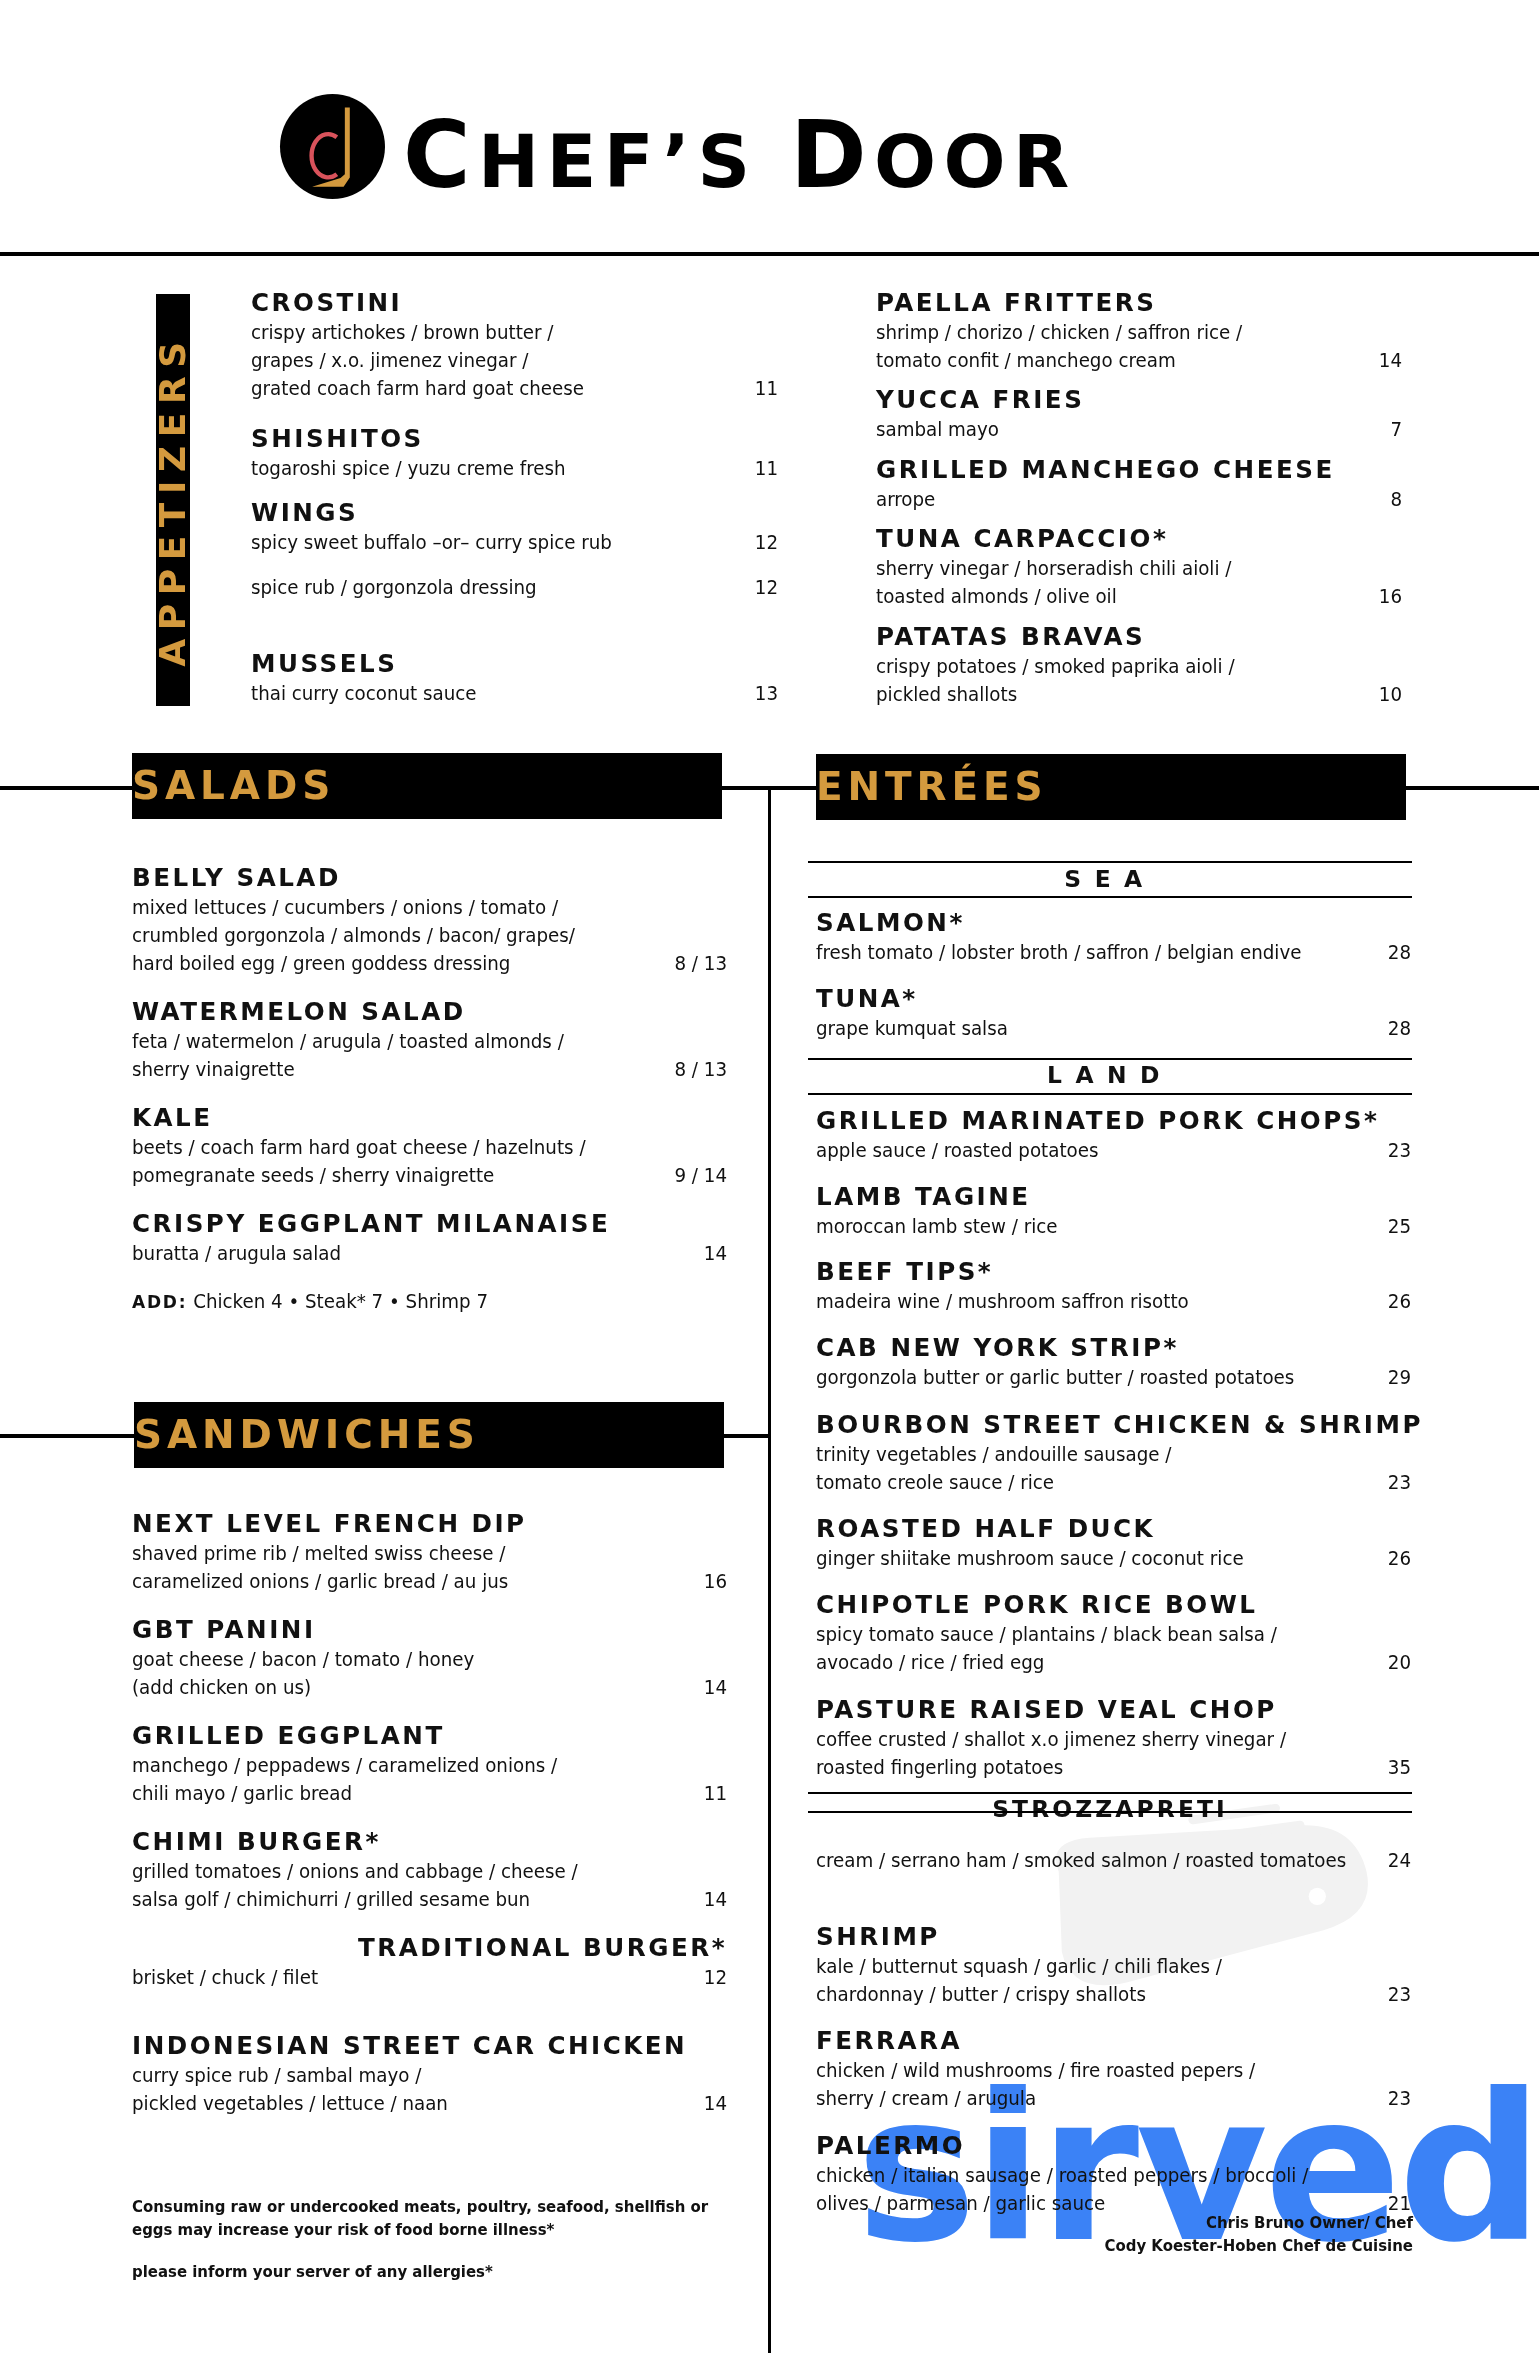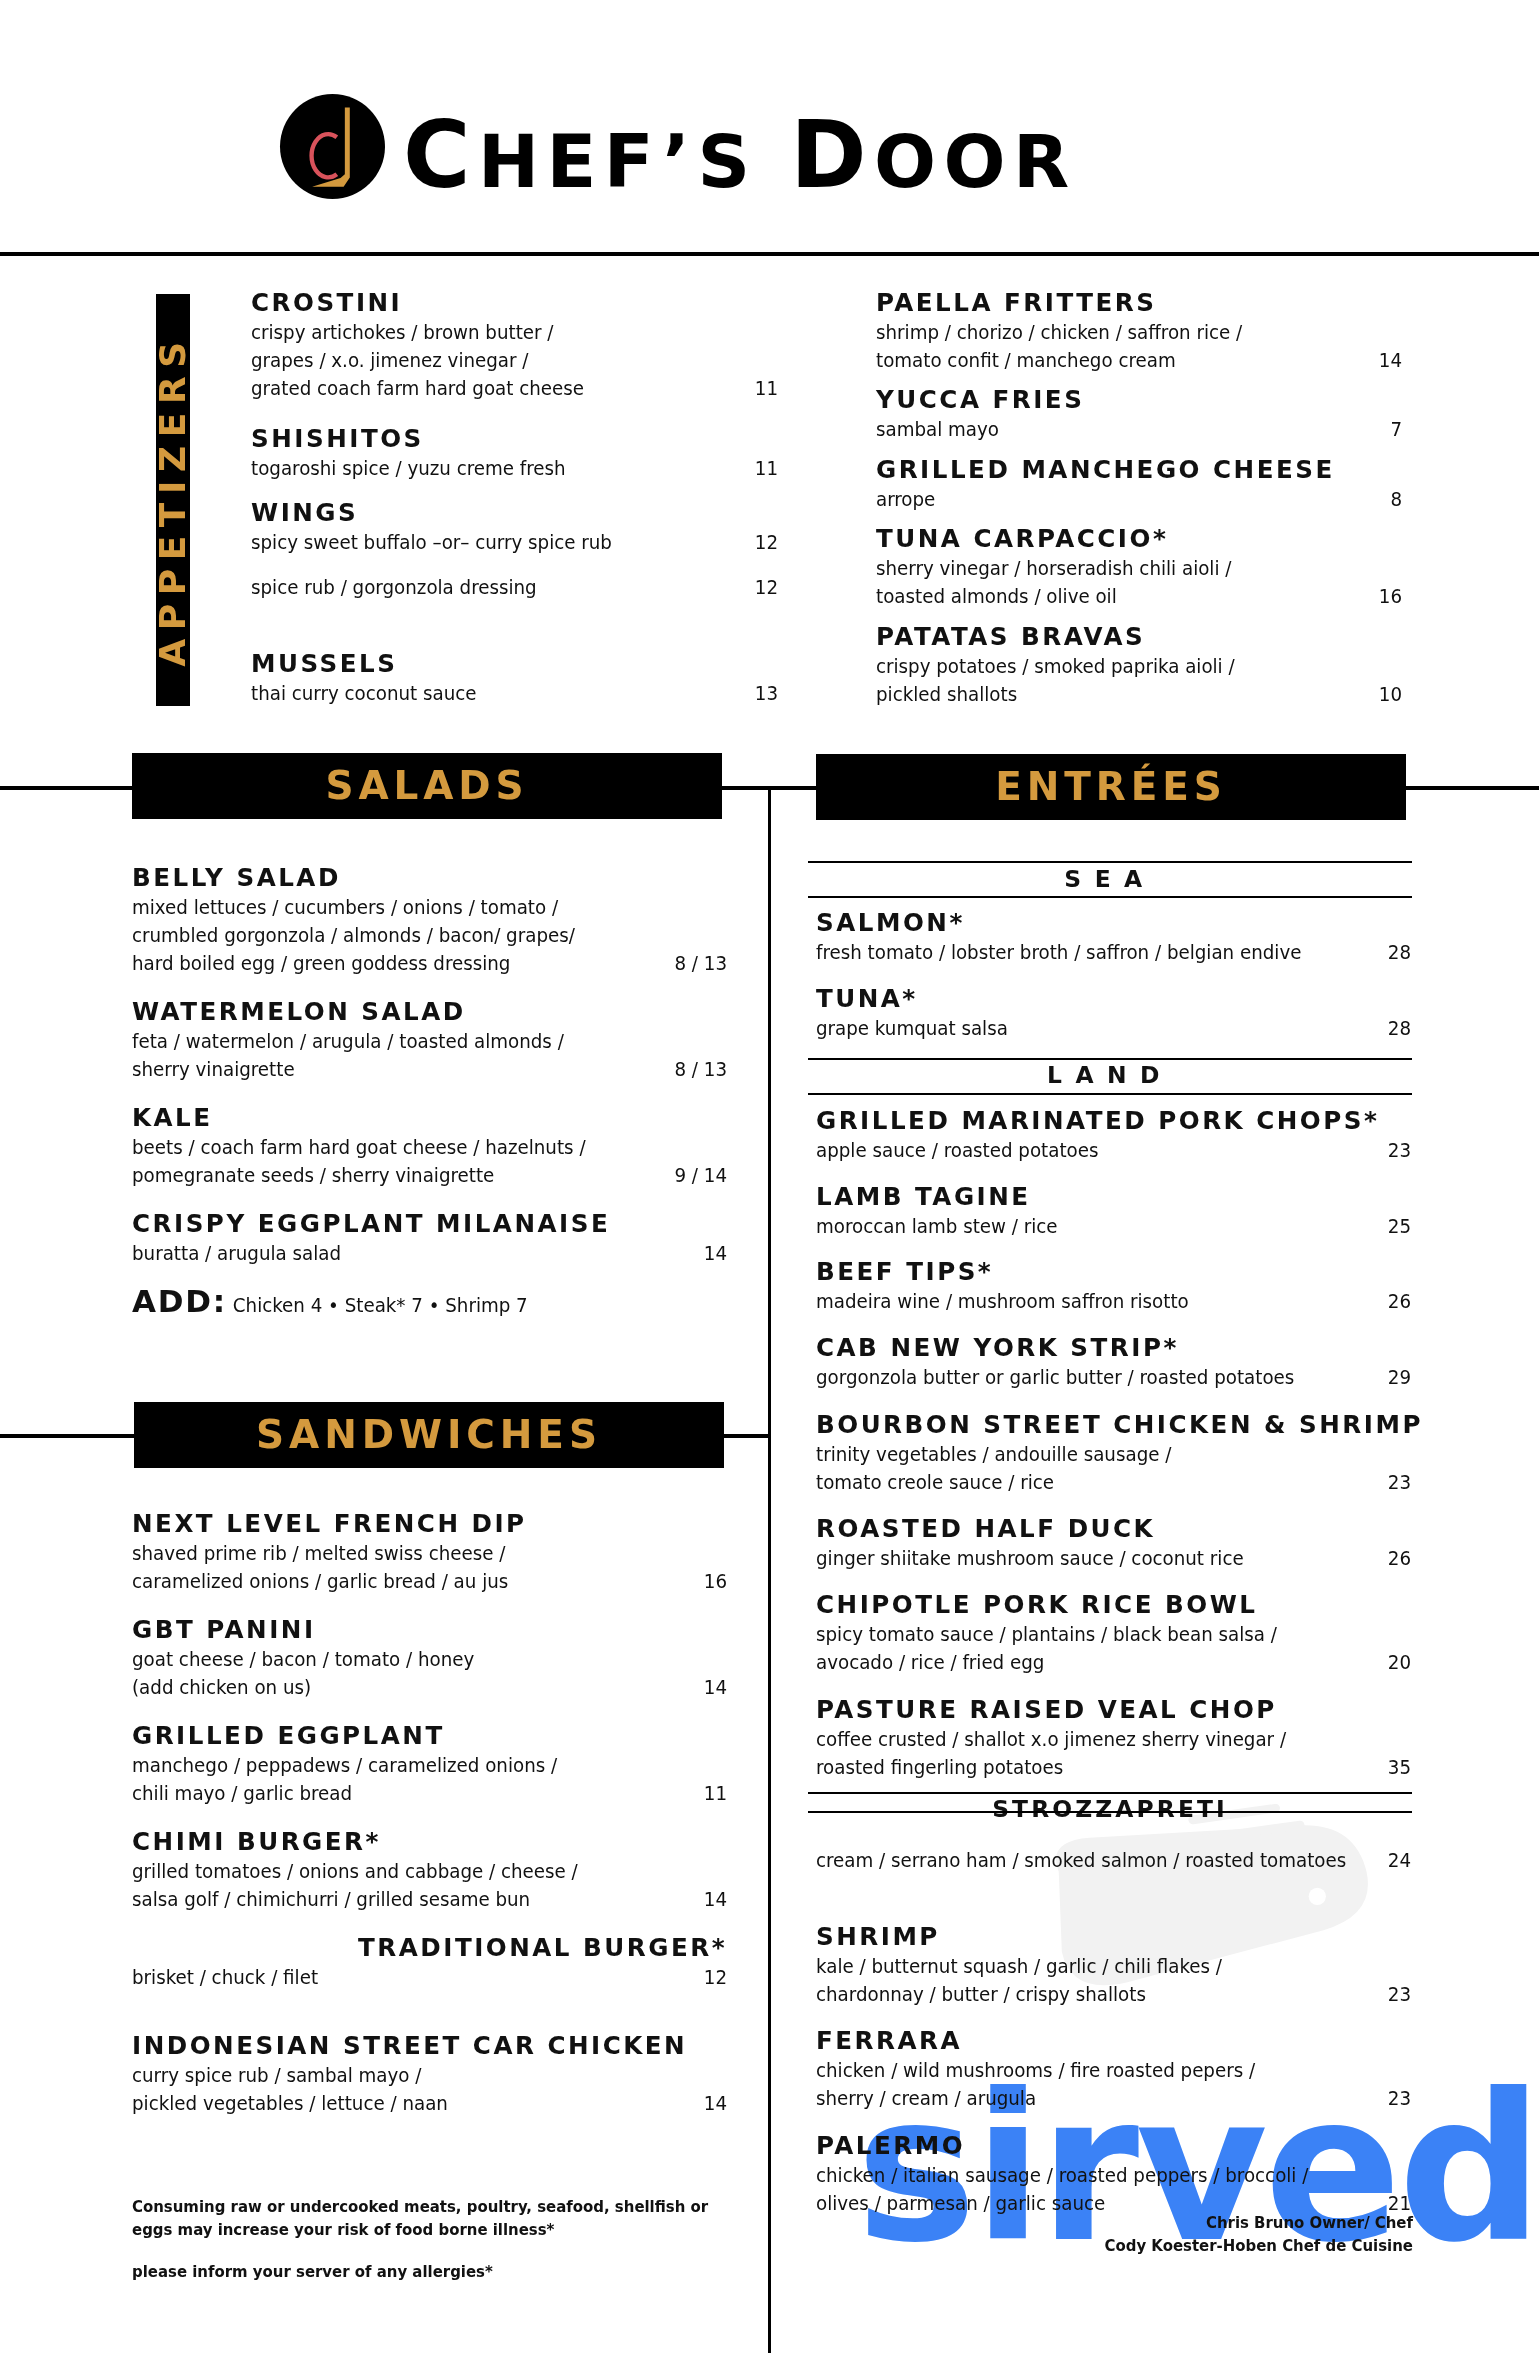--- a/index.html
+++ b/index.html
@@ -6,36 +6,36 @@
   body { width: 1539px; height: 2377px; position: relative; overflow: hidden; font-family: "DejaVu Sans Condensed", "DejaVu Sans", "Liberation Sans", sans-serif; color: #111; }
   .hline { position: absolute; background: #000; }
   .vline { position: absolute; background: #000; }
 
   
   .logo-circle { position: absolute; left: 280px; top: 94px; width: 105px; height: 105px; border-radius: 50%; background: #000; }
   .logo-title { position: absolute; left: 403px; top: 110px; font-family: "DejaVu Sans", "Liberation Sans", sans-serif; font-weight: bold; font-size: 73px; letter-spacing: 7.4px; color: #000; line-height: 1; white-space: nowrap; }
   .logo-title .big { font-size: 92px; }
 
   
-  .sec-box { position: absolute; background: #000; color: #D49A3E; font-family: "DejaVu Sans", "Liberation Sans", sans-serif; font-weight: bold; text-align: center; letter-spacing: 4.9px; }
+  .sec-box { position: absolute; background: #000; color: #D49A3E; font-family: "DejaVu Sans", "Liberation Sans", sans-serif; font-weight: bold; text-align: left; letter-spacing: 4.9px; }
   .vert-box { position: absolute; left: 156px; top: 294px; width: 34px; height: 412px; background: #000; }
   .vert-label { position: absolute; left: 172px; top: 500px; transform: translate(-50%, -50%) rotate(-90deg); color: #D49A3E; font-family: "DejaVu Sans", "Liberation Sans", sans-serif; font-weight: bold; font-size: 36px; letter-spacing: 8.6px; white-space: nowrap; }
 
   
   .item { position: absolute; }
   .item .name { font-family: "DejaVu Sans", "Liberation Sans", sans-serif; font-weight: bold; font-size: 24.6px; letter-spacing: 2.5px; line-height: 31px; white-space: nowrap; color: #111; }
   .item .desc-row { display: flex; justify-content: space-between; align-items: flex-end; }
   .item .desc { font-family: "DejaVu Sans Condensed", "DejaVu Sans", "Liberation Sans", sans-serif; font-size: 20.3px; line-height: 28px; color: #111; white-space: pre-line; }
   .item .price { font-family: "DejaVu Sans Condensed", "DejaVu Sans", "Liberation Sans", sans-serif; font-size: 20.3px; line-height: 28px; white-space: nowrap; }
 
   .sub-head { position: absolute; left: 808px; width: 604px; text-align: center; font-family: "DejaVu Sans", "Liberation Sans", sans-serif; font-weight: bold; font-size: 23.4px; letter-spacing: 13.5px; line-height: 31px; }
   .sub-head.tight { letter-spacing: 3.1px; }
 
   .add-line { position: absolute; left: 132px; top: 1287px; font-size: 20.3px; line-height: 28px; white-space: nowrap; }
-  .add-line .add-label { font-family: "DejaVu Sans", "Liberation Sans", sans-serif; font-weight: bold; font-size: 31px; letter-spacing: 1.8px; }
+  .add-line .add-label { font-family: "DejaVu Sans", "Liberation Sans", sans-serif; font-weight: bold; font-size: 17px; letter-spacing: 1.8px; }
 
   .footnote { position: absolute; left: 132px; font-family: "DejaVu Sans Condensed", "DejaVu Sans", "Liberation Sans", sans-serif; font-weight: bold; font-size: 16.6px; line-height: 23.4px; white-space: pre-line; }
   .credits { position: absolute; right: 126px; top: 2211px; text-align: right; font-family: "DejaVu Sans Condensed", "DejaVu Sans", "Liberation Sans", sans-serif; font-weight: bold; font-size: 16.6px; line-height: 23.4px; }
 
   .watermark { position: absolute; color: #3b82f6; font-family: "DejaVu Sans", "Liberation Sans", sans-serif; font-weight: bold; z-index: 0; }
   .content { position: relative; z-index: 1; }
 </style>
 </head>
 <body>
 

